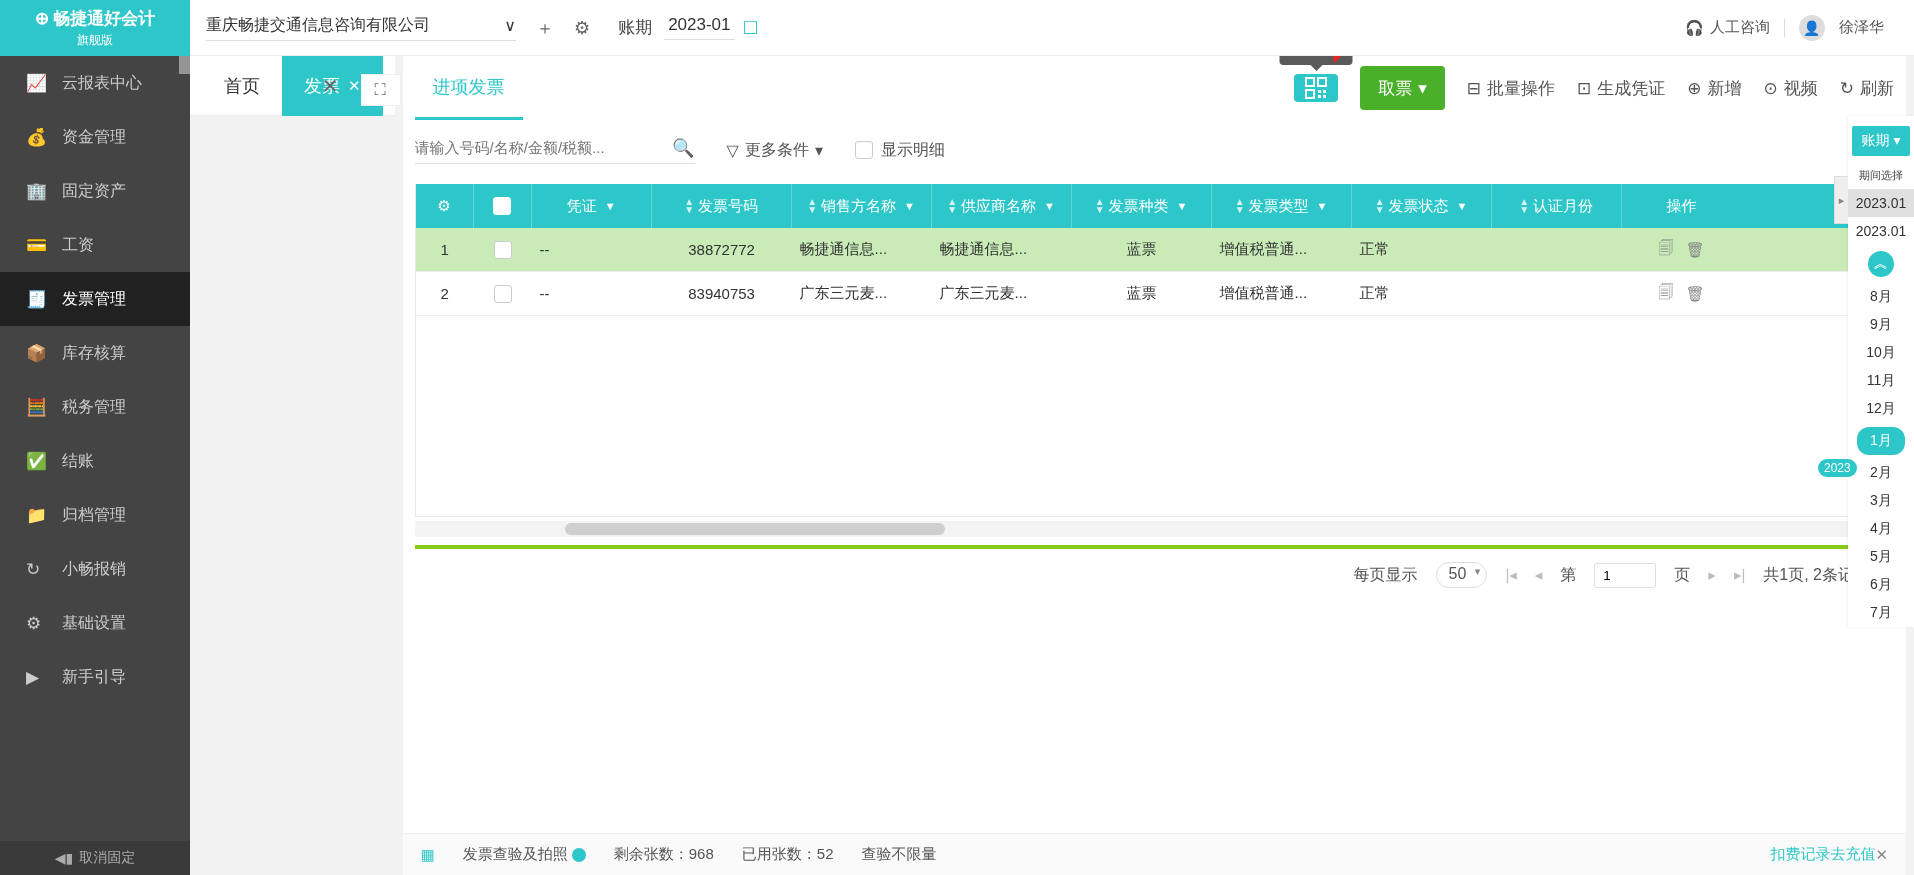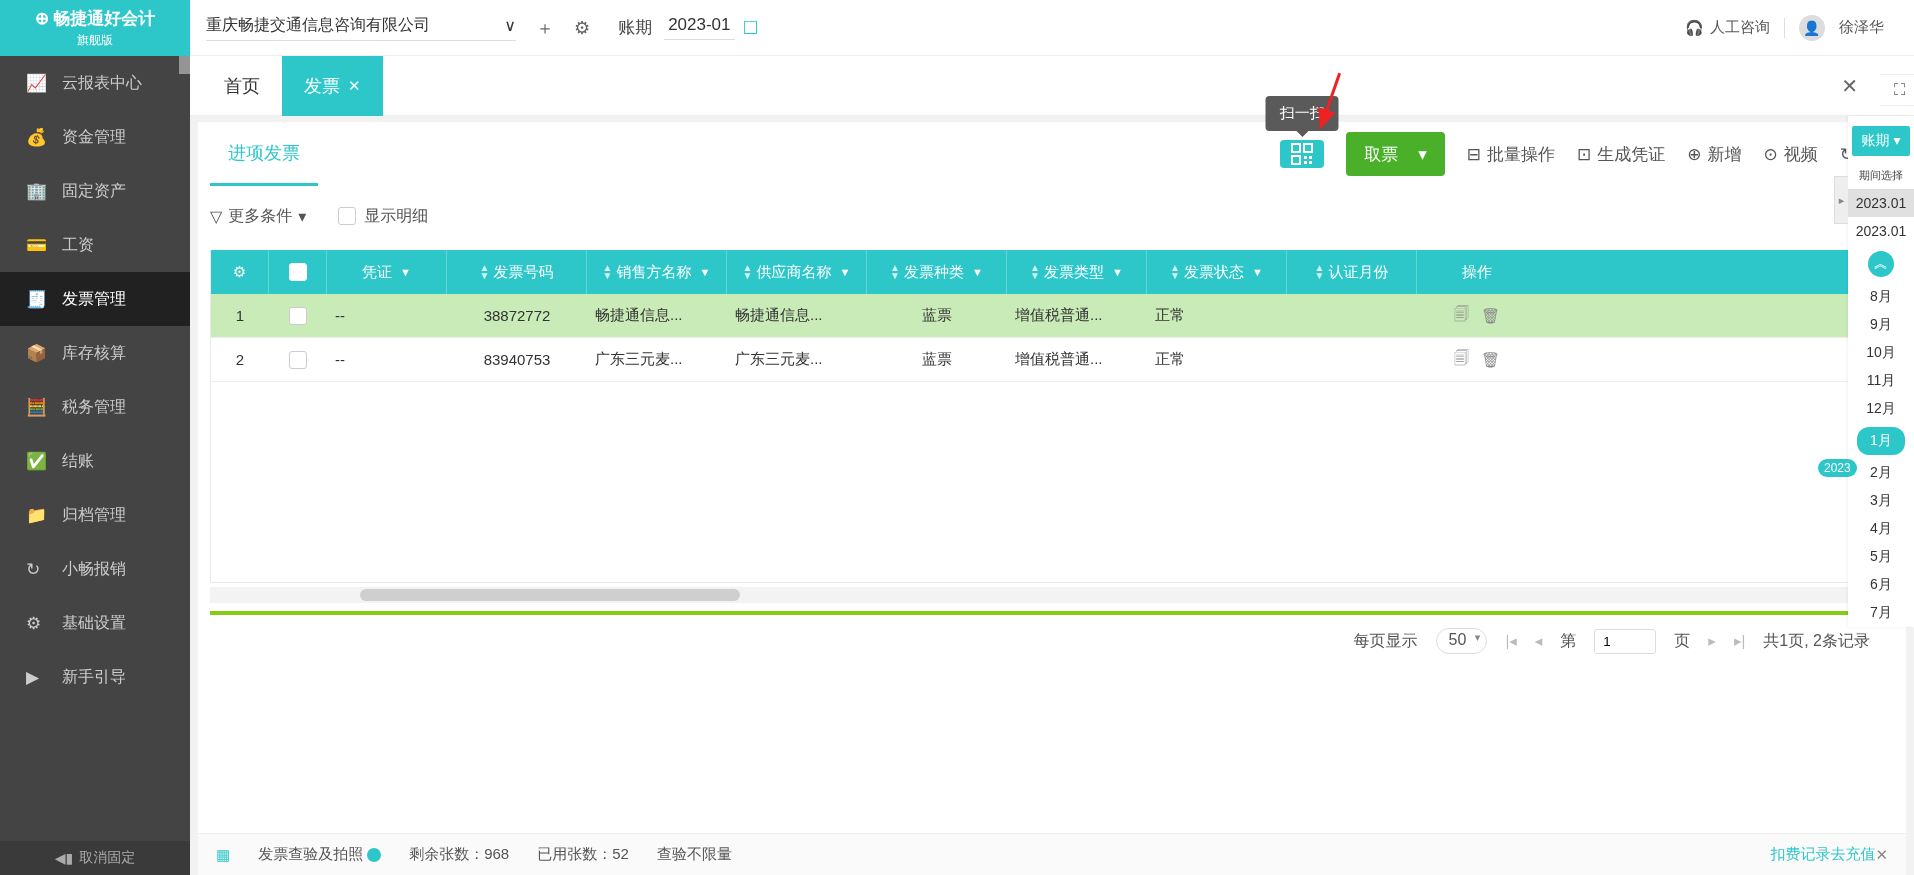--- a/index.html
+++ b/index.html
@@ -22,39 +22,39 @@
     .uname { color:#555; font-size:15px;}
 
     .layout { display:flex; height:calc(875px - 56px); }
     .sidebar { width:190px; background:#444; color:#ccc; position:relative; }
     .sb-scroll-hint { position:absolute; right:-1px; top:0; width:12px; height:18px; background:#ccc; opacity:.6;}
     .sb-item { height:54px; display:flex; align-items:center; padding-left:26px; gap:16px; font-size:16px; cursor:pointer;}
     .sb-item.active { background:#212121; color:#fff;}
     .sb-item .ic { width:20px; font-size:17px;}
     .sb-bottom { position:absolute; bottom:0; width:100%; height:34px; background:#3a3a3a; color:#aaa; display:flex; align-items:center; justify-content:center; font-size:14px; gap:6px;}
 
-    .main { flex:1; background:#f2f2f2; display:flex; flex-direction:column; position:relative; overflow:hidden;}
+    .main { flex:1; background:#f2f2f2; display:flex; flex-direction:row; position:relative; overflow:hidden;}
     .tabbar { height:60px; background:#fff; margin:0 0 6px 0; display:flex; align-items:center; padding:0 12px; position:relative; border-bottom:1px solid #eee;}
     .tab { height:60px; padding:0 22px; display:flex; align-items:center; gap:8px; font-size:18px; color:#333; cursor:pointer;}
     .tab.active { background:#2ec7c9; color:#fff;}
     .tab .x { font-size:15px;}
     .tab-close-all { position:absolute; right:56px; font-size:20px; color:#666; cursor:pointer;}
     .tab-expand { position:absolute; right:-6px; top:18px; width:40px; height:32px; background:#fff; border:1px solid #eee; border-left:none; display:flex; align-items:center; justify-content:center; color:#666;}
 
     .content { flex:1; background:#fff; margin:0 8px 0 8px; padding:0 12px; display:flex; flex-direction:column; position:relative; overflow:visible;}
     .subtabs-row { display:flex; align-items:center; height:64px; position:relative;}
     .subtab { font-size:18px; color:#333; padding:0 18px; height:64px; display:flex; align-items:center; cursor:pointer; font-weight:500;}
     .subtab.active { color:#2ec7c9; border-bottom:3px solid #2ec7c9;}
     
     .toolbar-right { position:absolute; right:0; top:10px; display:flex; align-items:center; gap:22px;}
     .qr-btn { width:44px; height:28px; background:#2ec7c9; border-radius:4px; display:flex; align-items:center; justify-content:center; color:#fff; cursor:pointer; position:relative;}
     .tooltip-qr { position:absolute; top:-44px; left:50%; transform:translateX(-50%); background:#5a5a5a; color:#fff; padding:8px 14px; border-radius:4px; font-size:15px; white-space:nowrap;}
     .tooltip-qr:after { content:''; position:absolute; bottom:-6px; left:50%; transform:translateX(-50%); border:6px solid transparent; border-top-color:#5a5a5a; border-bottom:none;}
     .arrow-anno { position:absolute; top:-62px; right:-34px; color:#e22; font-size:26px; transform:rotate(-30deg); pointer-events:none;}
-    .get-btn { background:#4aaf29; color:#fff; height:44px; padding:12px 18px; border-radius:4px; display:flex; align-items:center; gap:20px; font-size:17px; cursor:pointer;}
+    .get-btn { background:#4aaf29; color:#fff; height:44px; padding:12px 18px; border-radius:4px; display:flex; align-items:center; gap:6px; font-size:17px; cursor:pointer;}
     .tool-link { color:#555; font-size:17px; display:flex; align-items:center; gap:6px; cursor:pointer;}
     
     .filter-row { display:flex; align-items:center; height:48px; margin-top:6px; gap:32px;}
     .search-box { width:280px; border-bottom:1px solid #ddd; display:flex; align-items:center; padding-bottom:4px;}
     .search-box input { border:none; outline:none; flex:1; font-size:15px; color:#555;}
     .search-box .s-ic { color:#2ec7c9; font-size:18px;}
     .more-cond { color:#555; font-size:16px; display:flex; align-items:center; gap:6px; cursor:pointer;}
     .chk-detail { display:flex; align-items:center; gap:8px; font-size:16px; color:#555;}
     .chk { width:18px; height:18px; border:1px solid #ccc; border-radius:3px;}
 
@@ -255,20 +255,24 @@
               <span>视频</span>
             </div>
           <div class="tool-link">
               <span>↻</span>
               <span>刷新</span>
             </div>
         </div>
       </div>
 
       <div class="filter-row">
+        <div class="search-box">
+          <input placeholder="请输入号码/名称/金额/税额..." style="">
+          <span class="s-ic">🔍</span>
+        </div>
         <div class="more-cond">
             <span>▽</span>
             <span>更多条件</span>
             <span>▾</span>
           </div>
         <div class="chk-detail">
             <span class="chk"></span>
             <span>显示明细</span>
           </div>
       </div>

